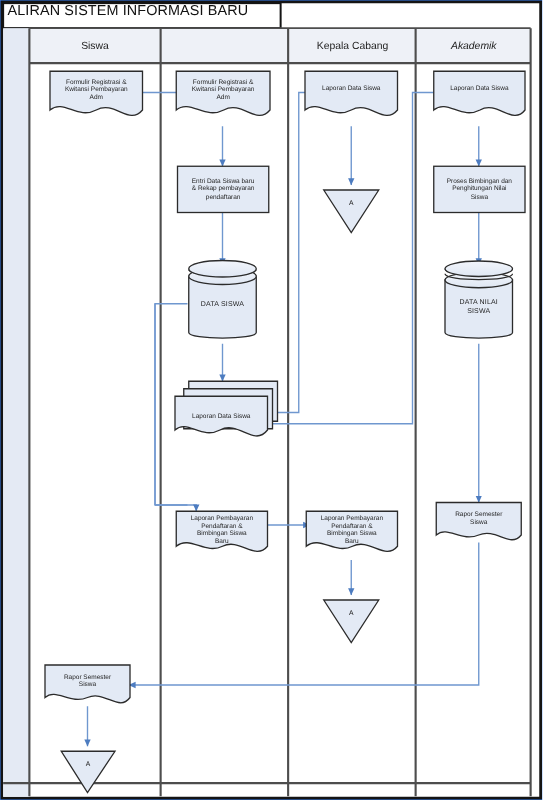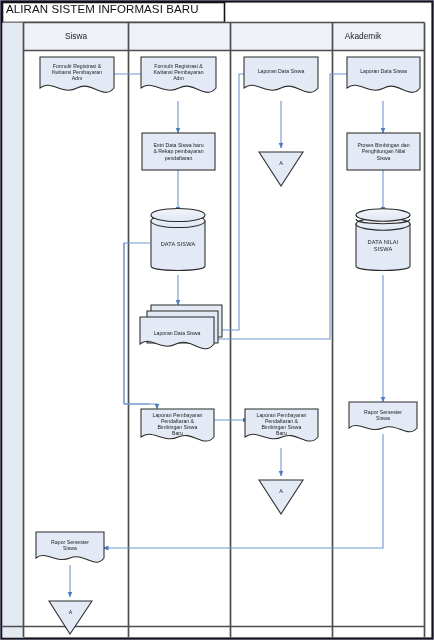--- a/index.html
+++ b/index.html
@@ -1,17 +1,17 @@
 <!DOCTYPE html>
 <html><head>
 <meta charset="utf-8">
 <style>
   html,body{margin:0;padding:0;background:#ffffff;}
   body{font-family:"Liberation Sans",sans-serif;}
-  #stage{position:relative;width:434px;height:640px;background:#c4b5fd;overflow:hidden;}
+  #stage{position:relative;width:434px;height:640px;background:#3b82f6;overflow:hidden;}
   #svgroot{position:absolute;left:0;top:0;width:434px;height:640px;}
   .shp-label{
     position:absolute;
     display:flex;align-items:center;justify-content:center;
     text-align:center;
     color:#1d1d1d;
     line-height:1.18;
     pointer-events:none;
     white-space:pre-line;
   }
@@ -167,21 +167,22 @@
                C95,570 84,552 70,558
                C56,564 45,550 36,558 Z"></path>
 
       <path d="M49,601 H92 L70,634 Z"></path>
     </g>
   </svg>
 
   <div class="title-text">ALIRAN SISTEM INFORMASI BARU</div>
 
   <div class="col-head" style="left:23px;top:22px;width:106px;height:29px;">Siswa</div>
-  <div class="col-head" style="left:317px;top:22px;width:92px;height:29px;">Akademik</div>
+  <div class="col-head" style="left:231px;top:22px;width:102px;height:29px;">Kepala Cabang</div>
+  <div class="col-head" style="left:333px;top:22px;width:92px;height:29px;font-style:italic;">Akademik</div>
 
   <div class="shp-label t7" style="left:40px;top:57px;width:74px;height:30px;">Formulir Registrasi &amp;
 Kwitansi Pembayaran
 Adm</div>
   <div class="shp-label t7" style="left:141px;top:57px;width:75px;height:30px;">Formulir Registrasi &amp;
 Kwitansi Pembayaran
 Adm</div>
   <div class="shp-label t7" style="left:142px;top:133px;width:73px;height:37px;">Entri Data Siswa baru
 &amp; Rekap pembayaran
 pendaftaran</div>

